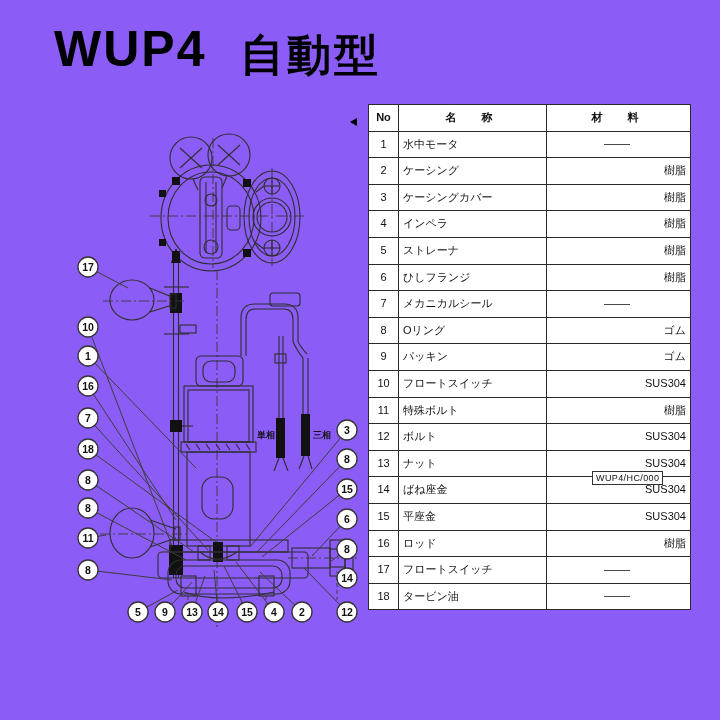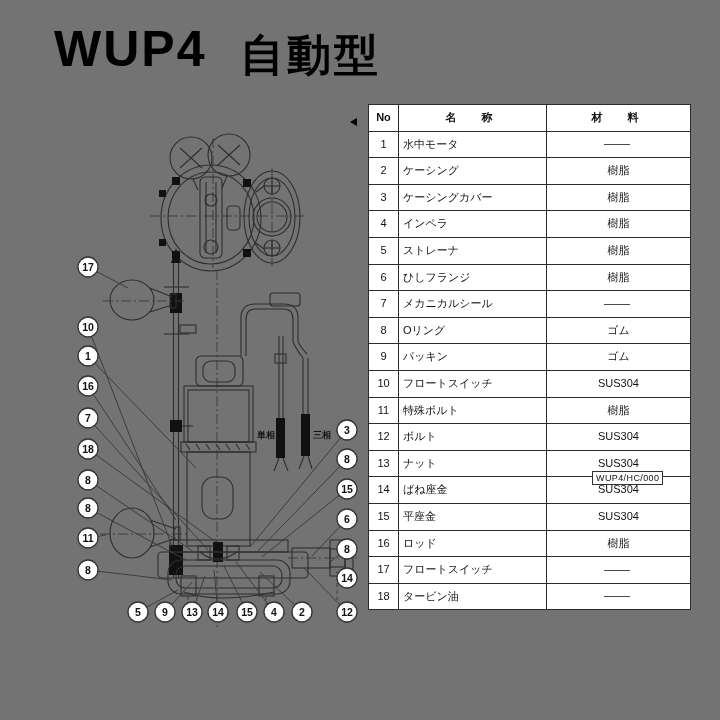--- a/index.html
+++ b/index.html
@@ -1,31 +1,31 @@
 <!DOCTYPE html>
 <html><head>
 <meta charset="utf-8">
 <style>
   html,body{margin:0;padding:0;background:#fff;}
-  #page{position:relative;width:720px;height:720px;background:#737373;overflow:hidden;
+  #page{position:relative;width:720px;height:720px;background:#8b5cf6;overflow:hidden;
         font-family:"Liberation Sans","DejaVu Sans",sans-serif;color:#111;}
   .title-model{position:absolute;left:54px;top:20px;font-size:50px;font-weight:700;
         letter-spacing:2px;color:#000;}
   .title-variant{position:absolute;left:240px;top:26px;font-size:44px;font-weight:700;
         letter-spacing:3px;color:#000;}
   
   .parts-table{position:absolute;left:368px;top:104px;width:322px;border-collapse:collapse;
         table-layout:fixed;background:#fff;}
   .parts-table th,.parts-table td{border:1.4px solid #2b2b2b;font-size:11px;color:#111;
         height:17.6px;line-height:17.6px;padding:4px;white-space:nowrap;overflow:hidden;}
   .parts-table th{font-weight:700;text-align:center;letter-spacing:7px;}
   .parts-table th.h-no{letter-spacing:0;}
   .c-no{text-align:center;}
   .c-name{text-align:left;padding-left:5px;}
-  .c-mat{text-align:center;padding-left:8px;}
+  .c-mat{text-align:right;padding-left:8px;}
   .c-mat.center{text-align:center;padding-left:0;}
   .dash{display:inline-block;width:26px;border-top:1.3px solid #4a4a4a;vertical-align:middle;}
   .doc-code{position:absolute;left:592px;top:471px;border:1.3px solid #333;font-size:9px;
         line-height:12px;padding:0 3px;letter-spacing:0.4px;background:#fff;color:#111;}
   .table-marker{position:absolute;left:350px;top:118px;width:0;height:0;
         border-top:4.5px solid transparent;border-bottom:4.5px solid transparent;
         border-right:7px solid #000;}
   
   #pump-svg{position:absolute;left:0;top:0;}
   #pump-svg .ln{stroke:#2e2e2e;stroke-width:1.1;fill:none;}

